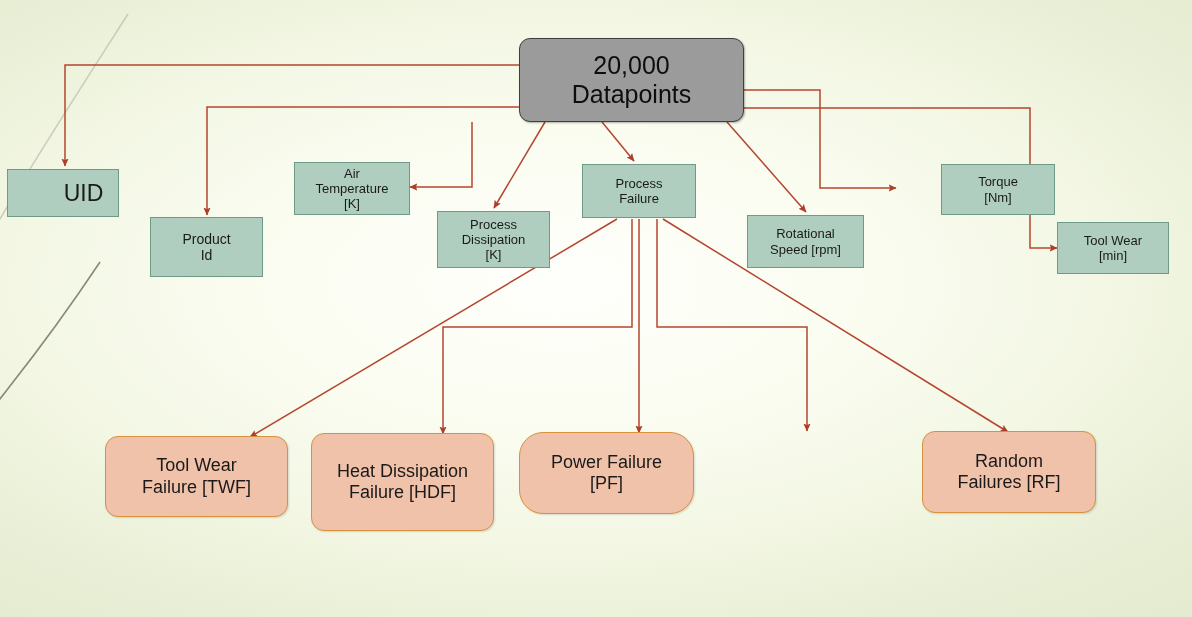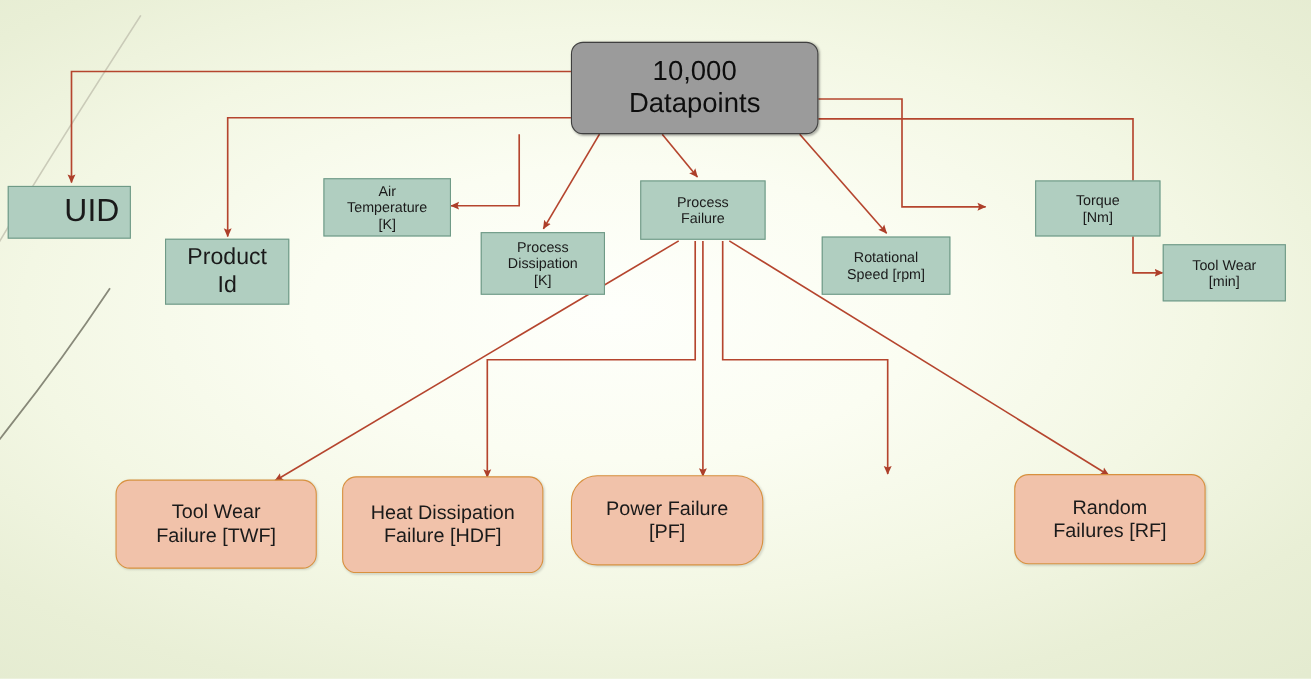--- a/index.html
+++ b/index.html
@@ -54,22 +54,22 @@
     border-radius: 0;
   }
   .node-failure {
     background: #f1c2aa;
     border: 1.7px solid #d8913f;
     border-radius: 13px;
     box-shadow: 1px 1px 2px rgba(0,0,0,0.13);
   }
   .fs-sm  { font-size: 13px; }
   .fs-md  { font-size: 18px; }
-  .fs-lg  { font-size: 21px; }
-  .fs-xl  { font-size: 29px; padding-left: 41px; }
+  .fs-lg  { font-size: 14px; }
+  .fs-xl  { font-size: 23px; padding-left: 41px; }
 </style>
 </head>
 <body>
 
 <div id="canvas">
 
   <svg id="bg-decor" viewBox="0 0 1192 617" xmlns="http://www.w3.org/2000/svg">
     <path d="M 128 14 C 96 64, 52 132, 16 192 C -4 226, -20 252, -34 272" fill="none" stroke="#c3c3b2" stroke-width="1.5" opacity="0.85"></path>
     <path d="M 100 262 C 72 304, 40 348, 10 386 C -10 412, -26 432, -40 448" fill="none" stroke="#6d6d5e" stroke-width="1.6" opacity="0.8"></path>
   </svg>
@@ -105,21 +105,21 @@
 
       <path d="M 639 219 L 639 433"></path>
 
       <path d="M 657 219 L 657 327 L 807 327 L 807 431"></path>
 
       <path d="M 663 219 L 1008 432"></path>
     </g>
   </svg>
 
   <div class="node node-root" style="left:519px; top:38px; width:225px; height:84px;">
-    <span>10,000
+    <span>20,000
 Datapoints</span>
   </div>
 
   <div class="node node-feature fs-xl" style="left:7px; top:169px; width:112px; height:48px;">
     <span>UID</span>
   </div>
 
   <div class="node node-feature fs-lg" style="left:150px; top:217px; width:113px; height:60px;">
     <span>Product
 Id</span>
@@ -155,21 +155,21 @@
   <div class="node node-feature fs-sm" style="left:1057px; top:222px; width:112px; height:52px;">
     <span>Tool Wear
 [min]</span>
   </div>
 
   <div class="node node-failure fs-md" style="left:105px; top:436px; width:183px; height:81px;">
     <span>Tool Wear
 Failure [TWF]</span>
   </div>
 
-  <div class="node node-failure fs-md" style="left:311px; top:433px; width:183px; height:88px;">
+  <div class="node node-failure fs-md" style="left:311px; top:433px; width:183px; height:98px;">
     <span>Heat Dissipation
 Failure [HDF]</span>
   </div>
 
   <div class="node node-failure fs-md" style="left:519px; top:432px; width:175px; height:82px;border-radius:24px;">
     <span>Power Failure
 [PF]</span>
   </div>
 
 

